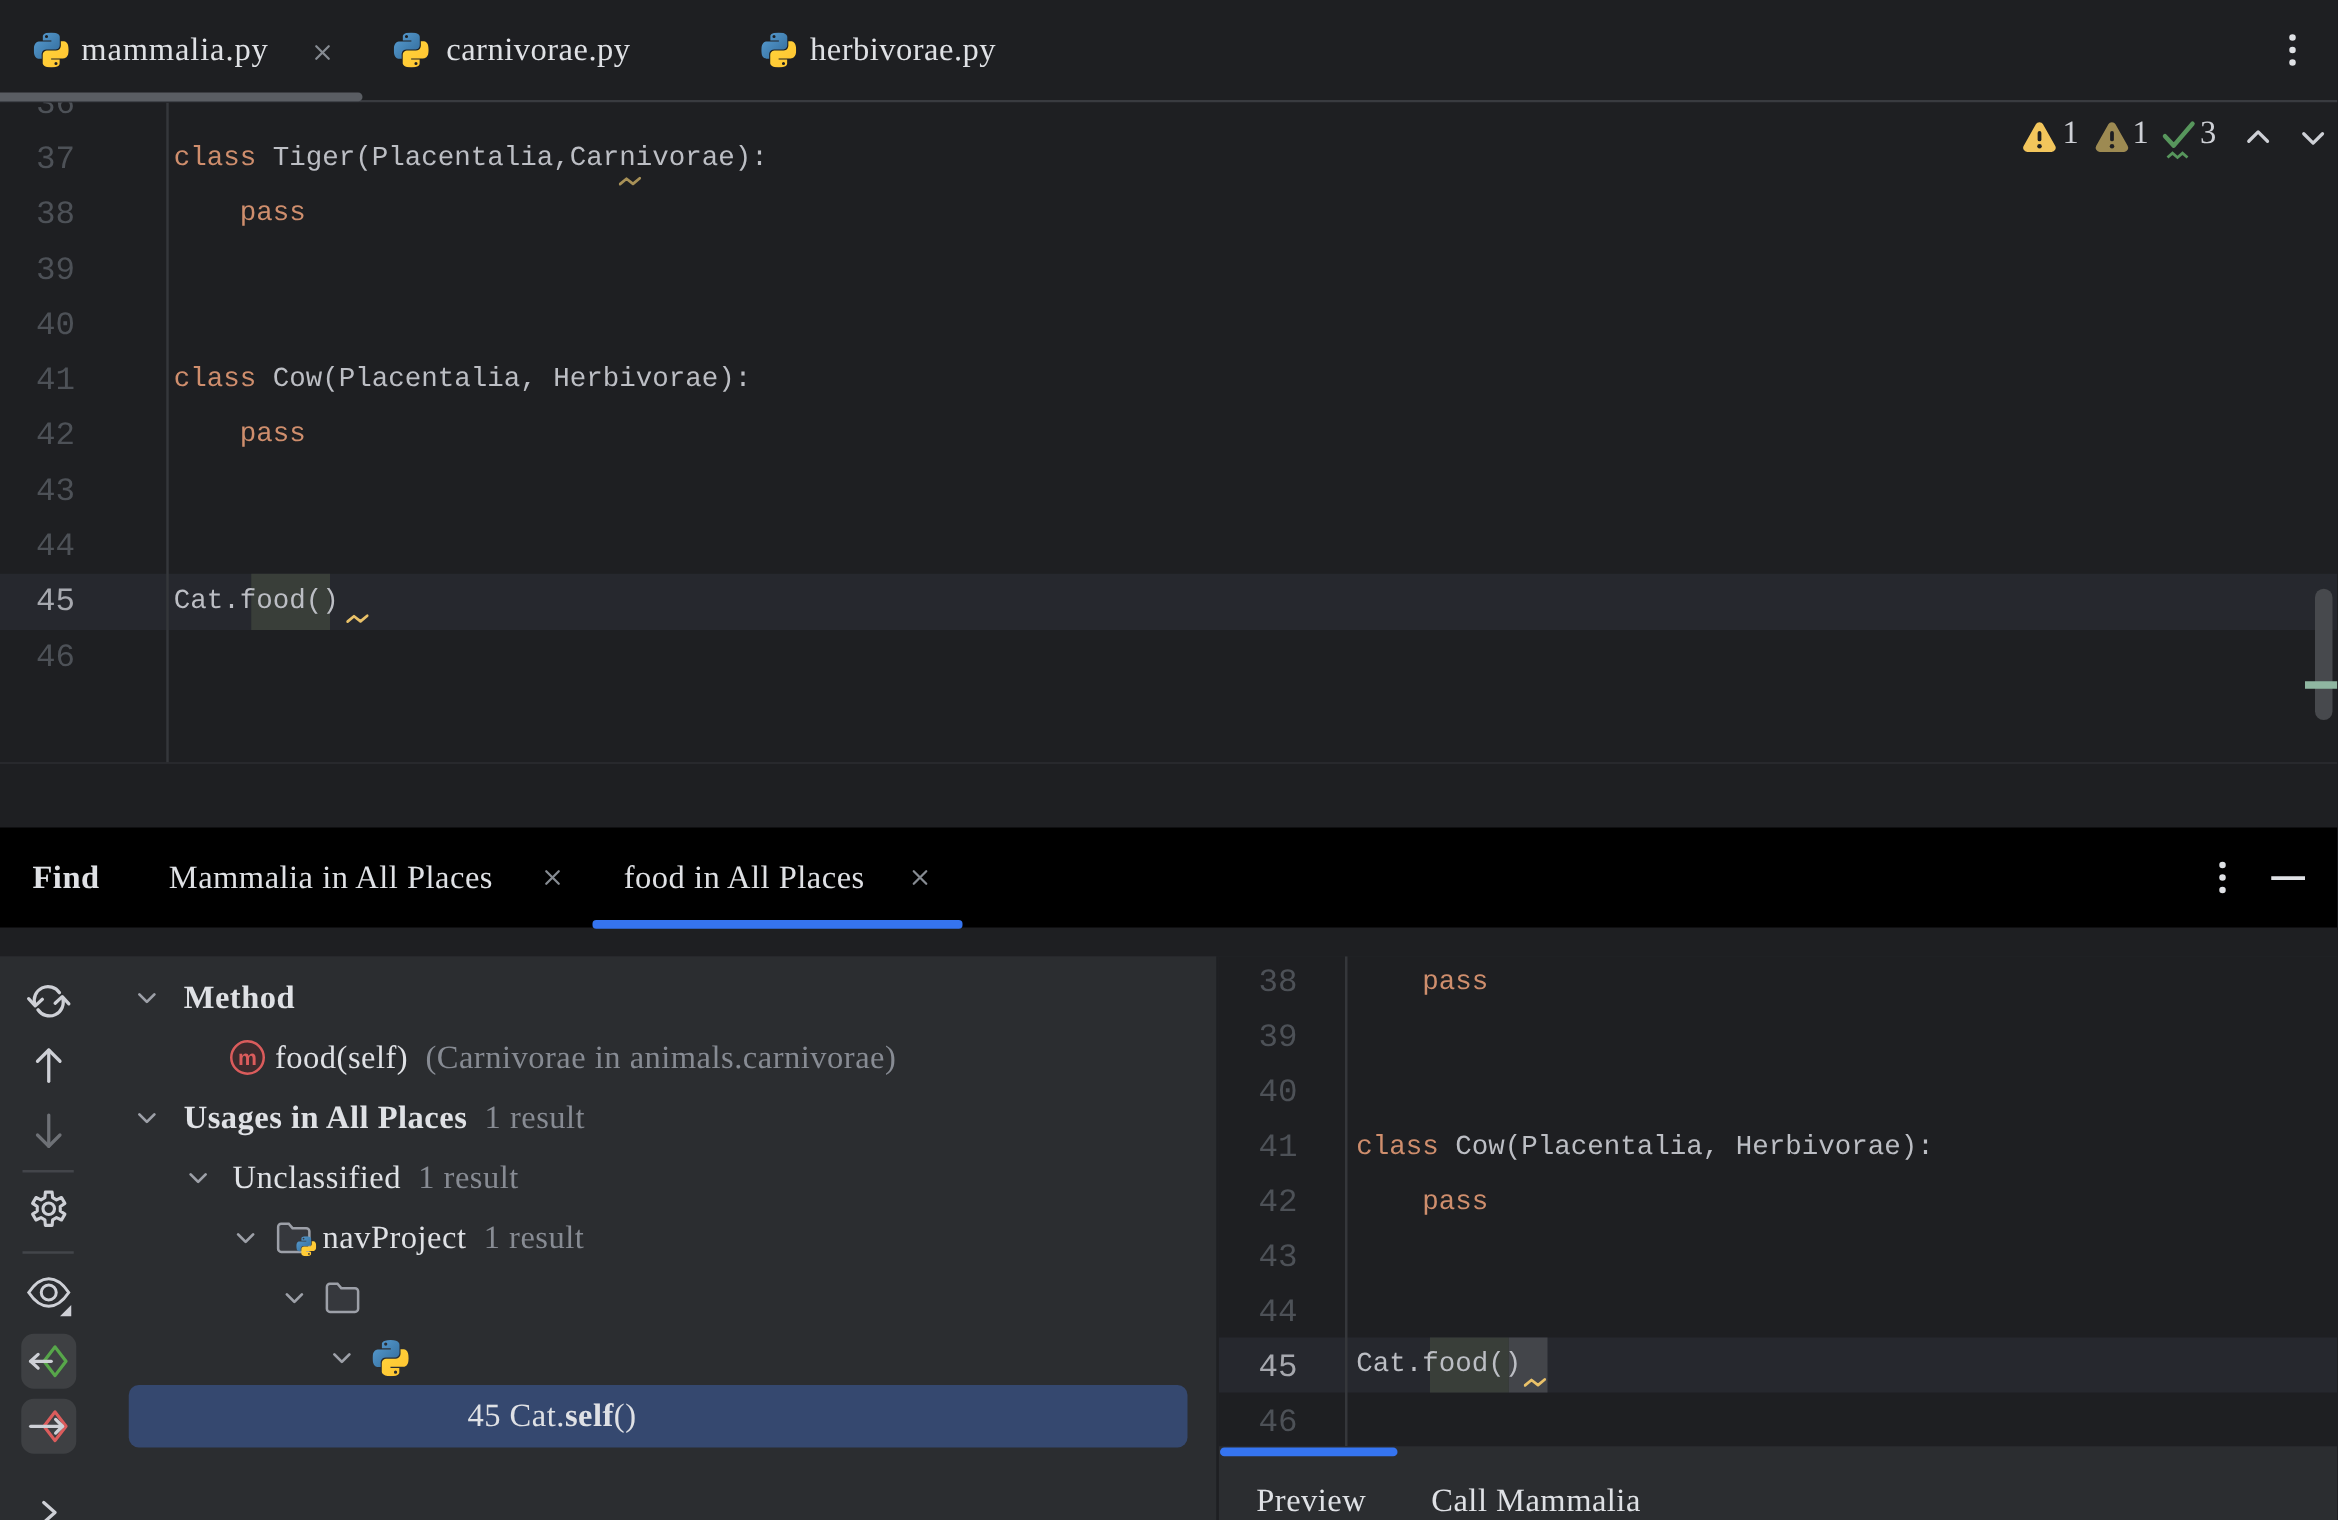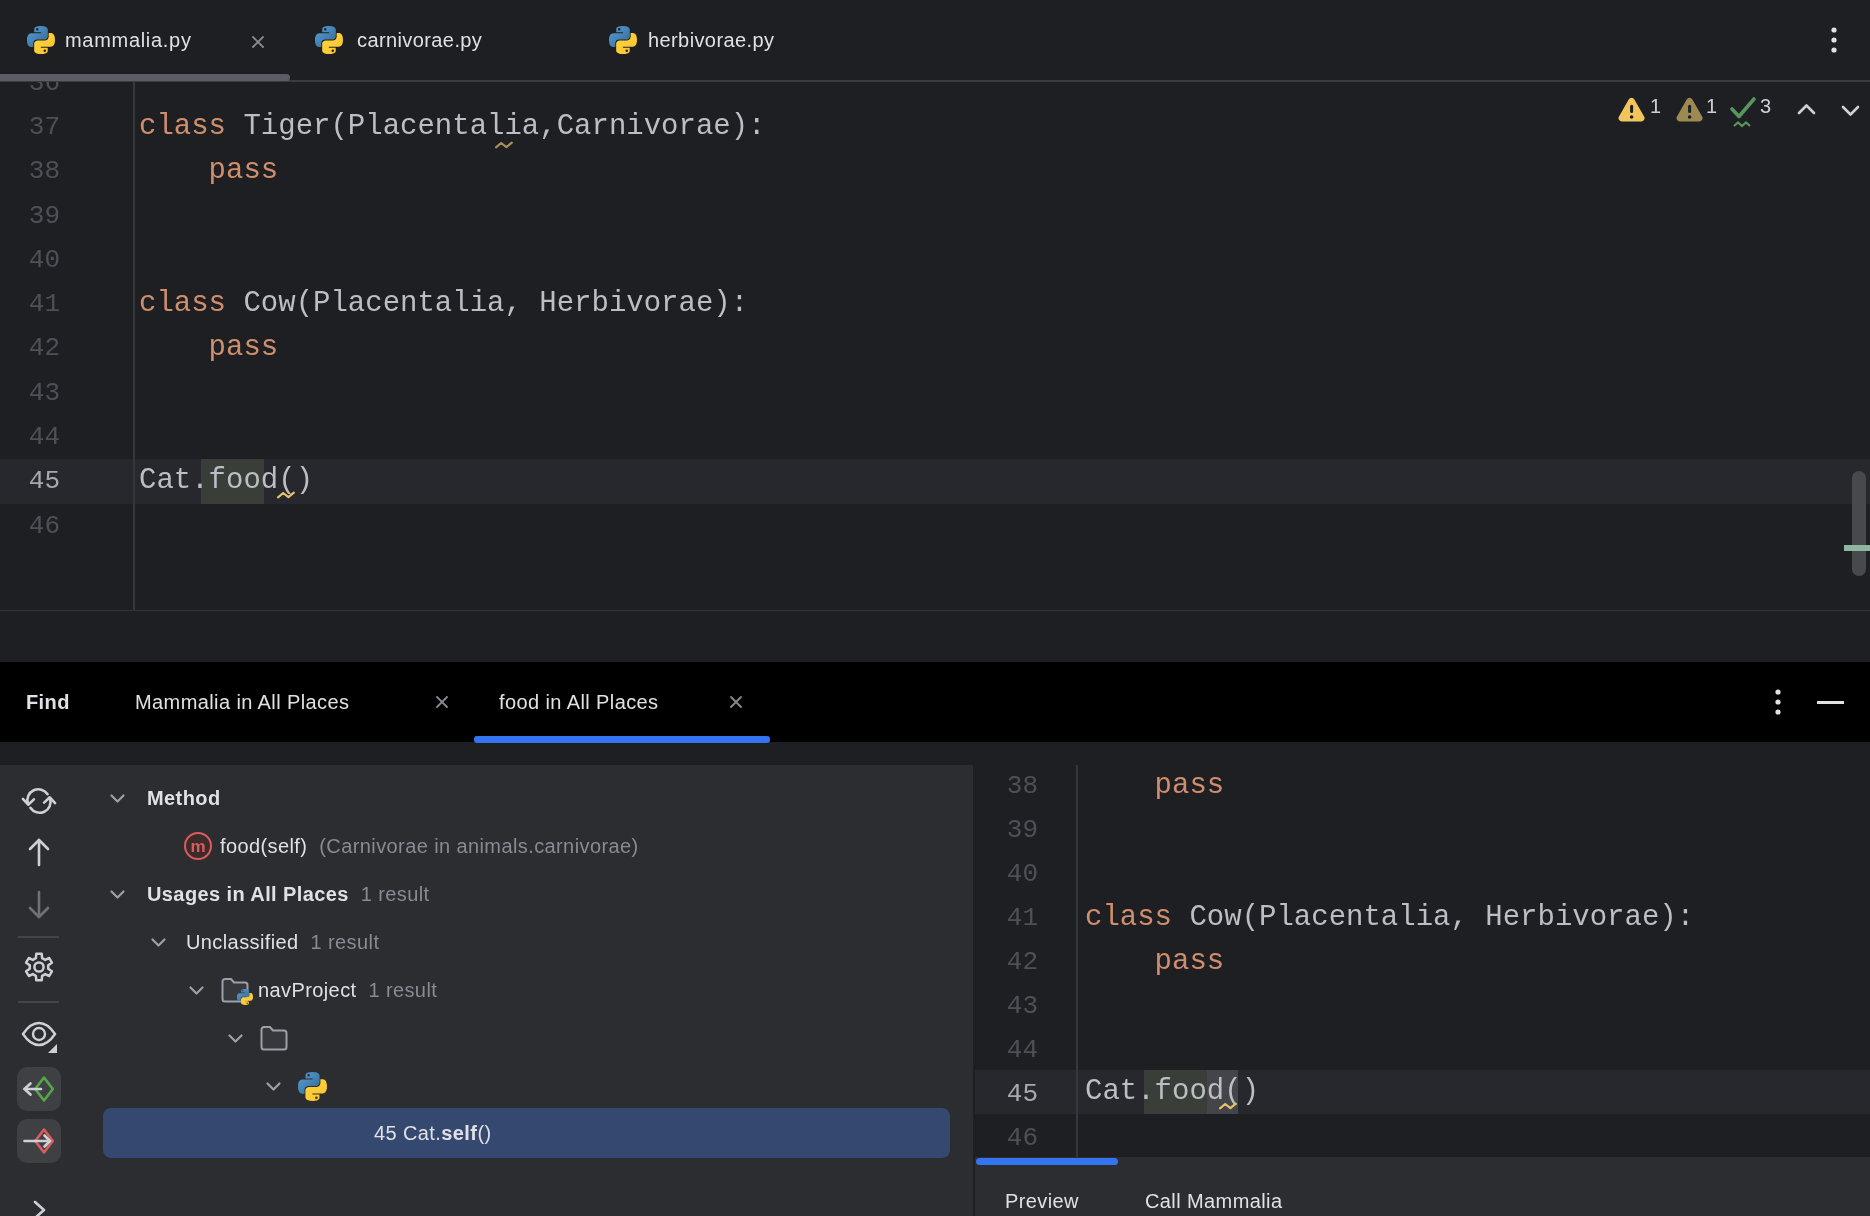--- a/index.html
+++ b/index.html
@@ -1,21 +1,21 @@
 <!DOCTYPE html>
 <html><head>
 <meta charset="utf-8">
 <style>
   * { margin:0; padding:0; box-sizing:border-box; }
   html,body { width:1870px; height:1216px; background:#1e1f22; overflow:hidden; }
   body { font-family:"Liberation Sans", sans-serif; position:relative; }
   .abs { position:absolute; }
-  .ui { font-family:Liberation Sans, sans-serif; font-size:20px; color:#dfe1e5; letter-spacing:0.4px; }
+  .ui { font-family:Liberation Serif, serif; font-size:26px; color:#dfe1e5; letter-spacing:0.4px; }
   .grey { color:#878b93; }
-  .code-line { position:absolute; height:44px; line-height:44px; white-space:pre; font-family:"Liberation Mono", monospace; font-size:29px; color:#bcbec4; }
+  .code-line { position:absolute; height:44px; line-height:44px; white-space:pre; font-family:"Liberation Mono", monospace; font-size:22px; color:#bcbec4; }
   .lnum { position:absolute; height:44px; line-height:44px; text-align:right; font-family:"Liberation Mono", monospace; font-size:26px; color:#4d5157; }
   .kw { color:#cf8e6d; }
 </style>
 </head>
 <body>
 
 <svg width="0" height="0" style="position:absolute">
 <defs>
 <linearGradient id="pyb" x1="0%" y1="0%" x2="100%" y2="100%">
  <stop offset="0" stop-color="#5a9fd4"></stop>

